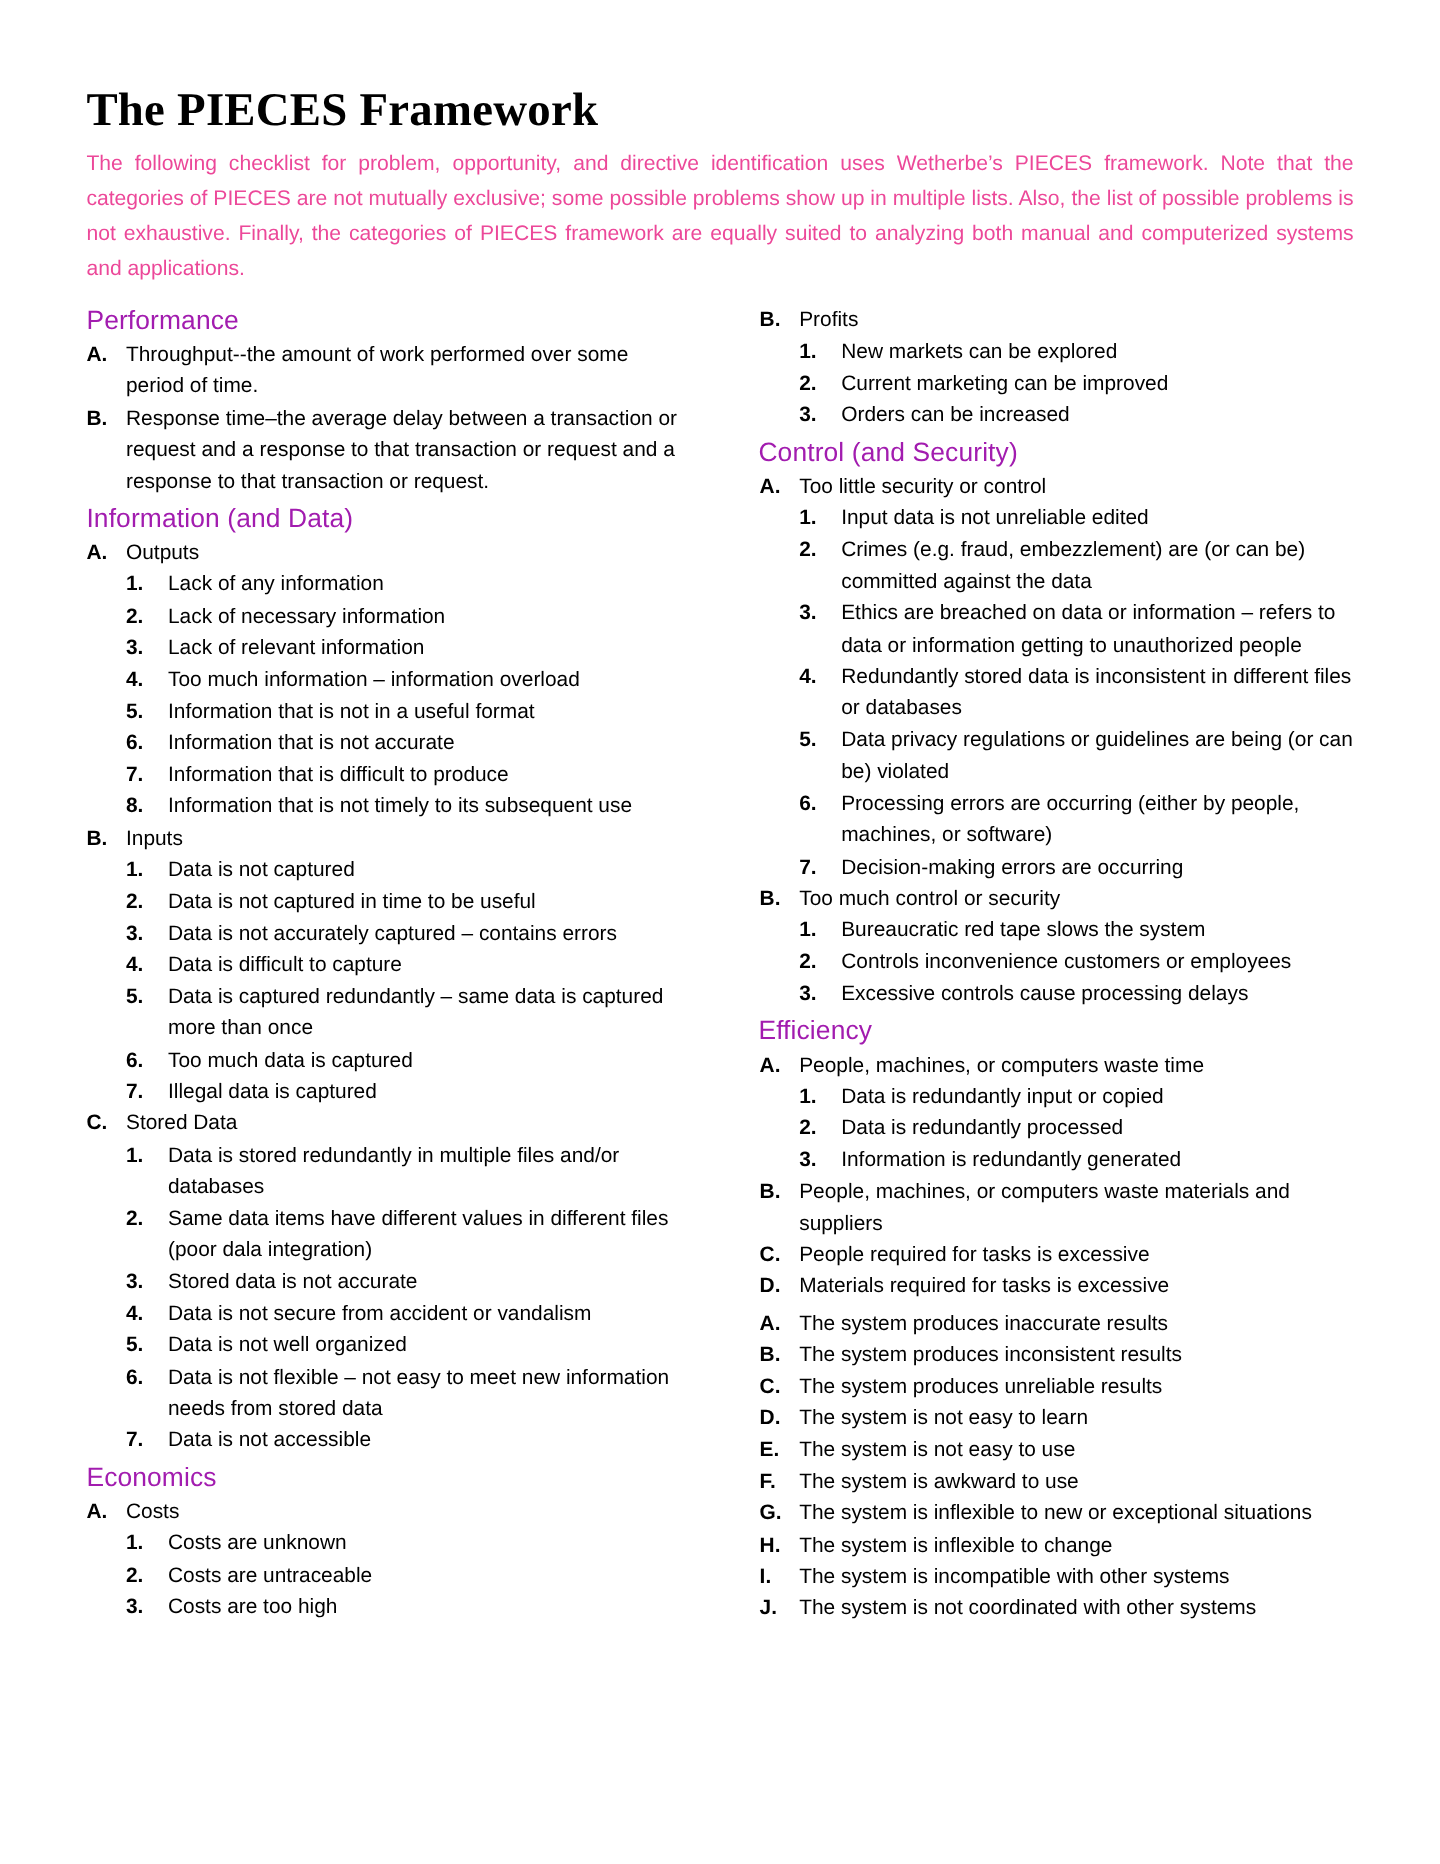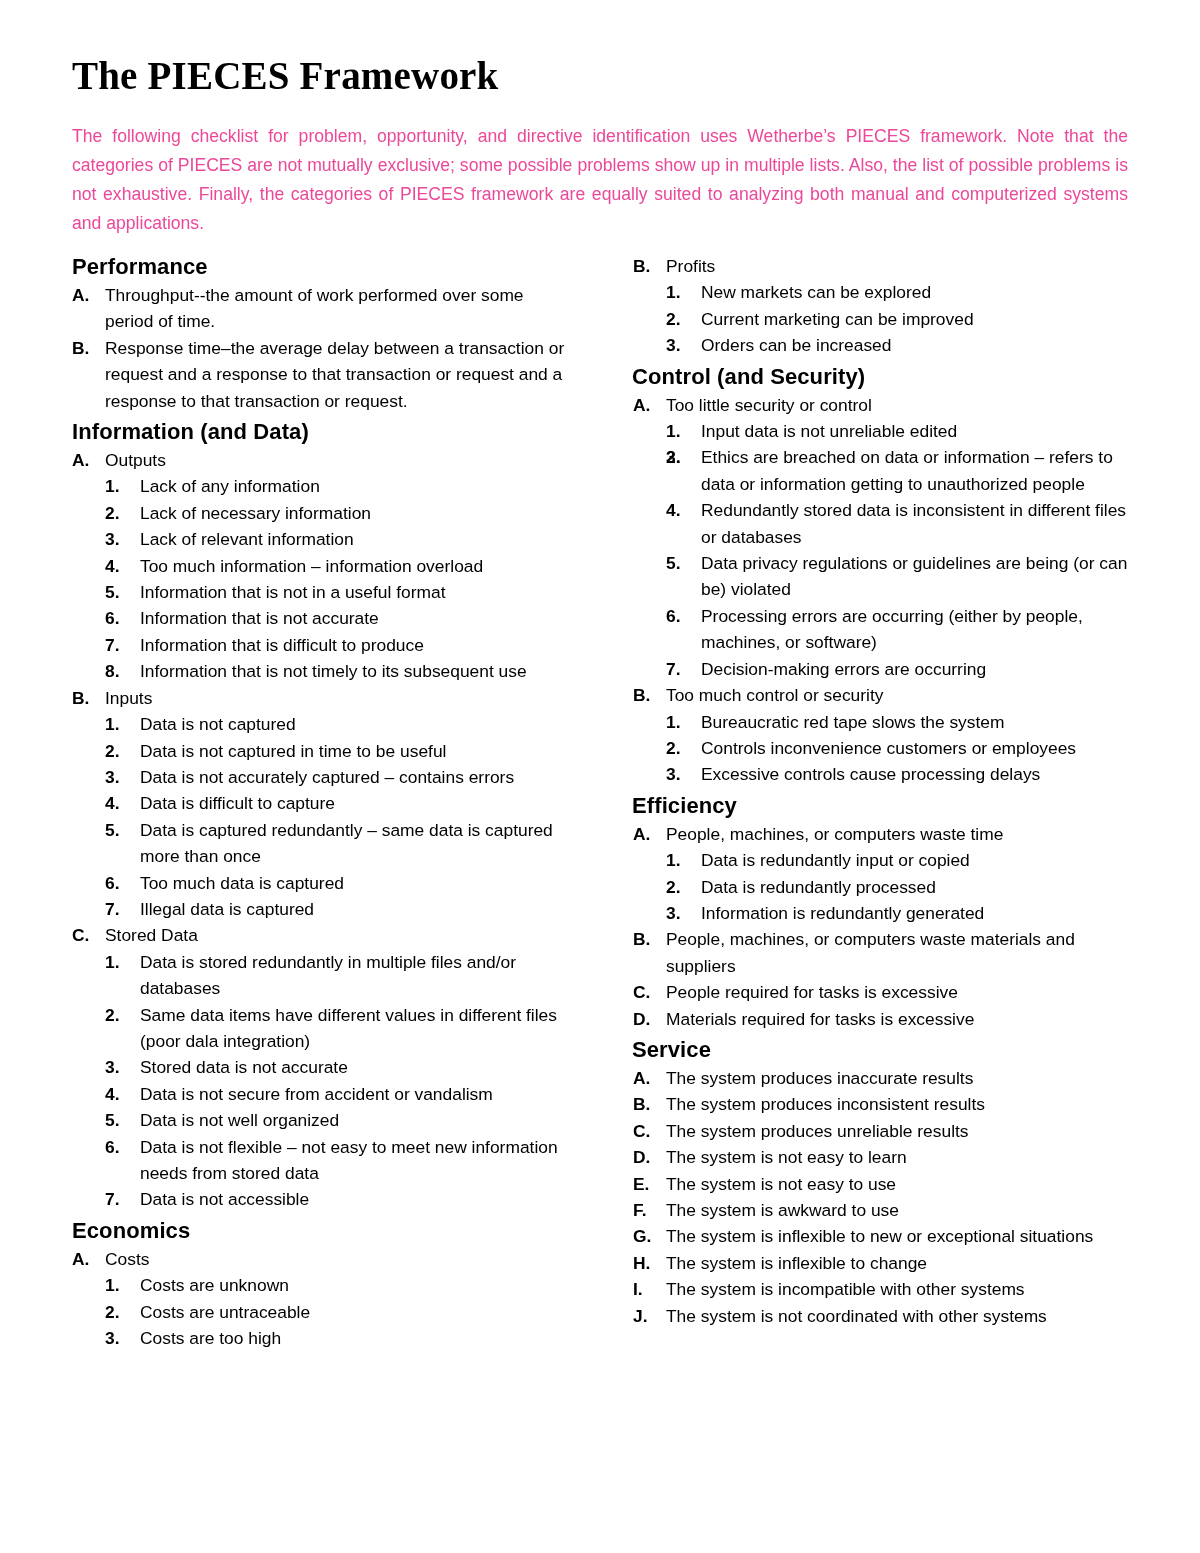--- a/index.html
+++ b/index.html
@@ -19,21 +19,21 @@
     position: absolute;
     left: 0; top: 0;
     width: 1200px;
     height: 1553px;
     padding: 0;
     box-sizing: border-box;
   }
   .doc-title {
     position: absolute;
     left: 72px;
-    top: 54px;
+    top: 70px;
     font-family: "Liberation Serif", serif;
     font-weight: bold;
     font-size: 39px;
     line-height: 44px;
     letter-spacing: 0.2px;
     color: #000;
     margin: 0;
   }
   .intro {
     position: absolute;
@@ -53,23 +53,23 @@
     width: 1200px;
   }
   .col {
     position: absolute;
     top: 0;
   }
   .col-left  { left: 68px;  width: 500px; }
   .col-right { left: 629px; width: 500px; }
 
   h2.section {
-    color: #000000;
+    color: #a21caf;
     font-size: 22px;
-    font-weight: bold;
+    font-weight: normal;
     line-height: 28px;
     margin: 0 0 1px 4px;
     padding: 0;
     letter-spacing: 0.1px;
   }
   .col-right h2.section { margin-left: 3px; }
 
   ol.lvl1 {
     list-style: none;
     margin: 0 0 4px 0;
@@ -173,21 +173,21 @@
           <li class="item"><span class="marker">B.</span><span class="txt">Profits</span><ol class="lvl2">
               <li class="subitem"><span class="marker">1.</span><span class="txt">New markets can be explored</span></li>
               <li class="subitem"><span class="marker">2.</span><span class="txt">Current marketing can be improved</span></li>
               <li class="subitem"><span class="marker">3.</span><span class="txt">Orders can be increased</span></li>
             </ol></li>
         </ol>
         <h2 class="section">Control (and Security)</h2>
         <ol class="lvl1">
           <li class="item"><span class="marker">A.</span><span class="txt">Too little security or control</span><ol class="lvl2">
               <li class="subitem"><span class="marker">1.</span><span class="txt">Input data is not unreliable edited</span></li>
-              <li class="subitem"><span class="marker">2.</span></li>
+              <li class="subitem"><span class="marker">2.</span><span class="txt">Crimes (e.g. fraud, embezzlement) are (or can be) committed against the data</span></li>
               <li class="subitem"><span class="marker">3.</span><span class="txt">Ethics are breached on data or information – refers to data or information getting to unauthorized people</span></li>
               <li class="subitem"><span class="marker">4.</span><span class="txt">Redundantly stored data is inconsistent in different files or databases</span></li>
               <li class="subitem"><span class="marker">5.</span><span class="txt">Data privacy regulations or guidelines are being (or can be) violated</span></li>
               <li class="subitem"><span class="marker">6.</span><span class="txt">Processing errors are occurring (either by people, machines, or software)</span></li>
               <li class="subitem"><span class="marker">7.</span><span class="txt">Decision-making errors are occurring</span></li>
             </ol></li>
           <li class="item"><span class="marker">B.</span><span class="txt">Too much control or security</span><ol class="lvl2">
               <li class="subitem"><span class="marker">1.</span><span class="txt">Bureaucratic red tape slows the system</span></li>
               <li class="subitem"><span class="marker">2.</span><span class="txt">Controls inconvenience customers or employees</span></li>
               <li class="subitem"><span class="marker">3.</span><span class="txt">Excessive controls cause processing delays</span></li>
@@ -197,21 +197,20 @@
         <ol class="lvl1">
           <li class="item"><span class="marker">A.</span><span class="txt">People, machines, or computers waste time</span><ol class="lvl2">
               <li class="subitem"><span class="marker">1.</span><span class="txt">Data is redundantly input or copied</span></li>
               <li class="subitem"><span class="marker">2.</span><span class="txt">Data is redundantly processed</span></li>
               <li class="subitem"><span class="marker">3.</span><span class="txt">Information is redundantly generated</span></li>
             </ol></li>
           <li class="item"><span class="marker">B.</span><span class="txt">People, machines, or computers waste materials and suppliers</span></li>
           <li class="item"><span class="marker">C.</span><span class="txt">People required for tasks is excessive</span></li>
           <li class="item"><span class="marker">D.</span><span class="txt">Materials required for tasks is excessive</span></li>
         </ol>
-        <h2 class="section">Service</h2>
         <ol class="lvl1">
           <li class="item"><span class="marker">A.</span><span class="txt">The system produces inaccurate results</span></li>
           <li class="item"><span class="marker">B.</span><span class="txt">The system produces inconsistent results</span></li>
           <li class="item"><span class="marker">C.</span><span class="txt">The system produces unreliable results</span></li>
           <li class="item"><span class="marker">D.</span><span class="txt">The system is not easy to learn</span></li>
           <li class="item"><span class="marker">E.</span><span class="txt">The system is not easy to use</span></li>
           <li class="item"><span class="marker">F.</span><span class="txt">The system is awkward to use</span></li>
           <li class="item"><span class="marker">G.</span><span class="txt">The system is inflexible to new or exceptional situations</span></li>
           <li class="item"><span class="marker">H.</span><span class="txt">The system is inflexible to change</span></li>
           <li class="item"><span class="marker">I.</span><span class="txt">The system is incompatible with other systems</span></li>

